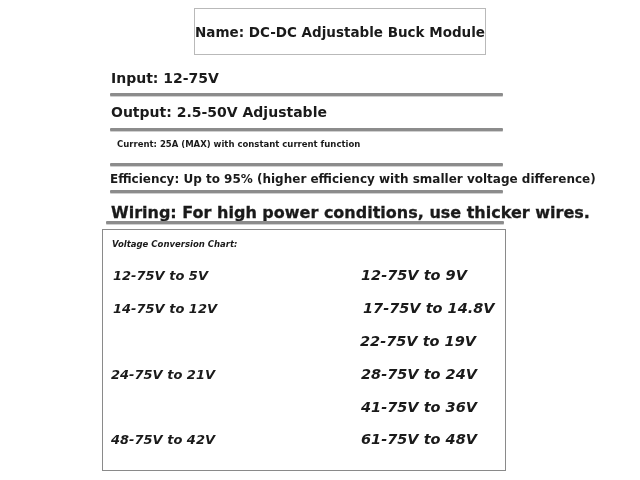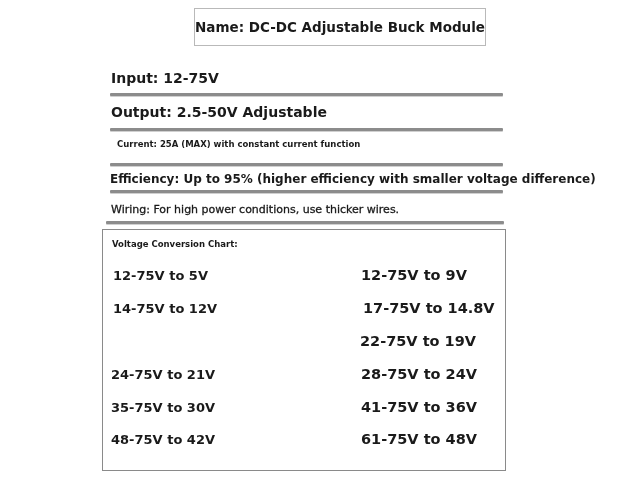--- a/index.html
+++ b/index.html
@@ -1,24 +1,24 @@
 <!DOCTYPE html>
 <html><head>
 <meta charset="utf-8">
 <style>
   html, body { margin:0; padding:0; }
   body { width:640px; height:480px; background:#ffffff; position:relative; overflow:hidden;
          font-family:"DejaVu Sans", "Liberation Sans", sans-serif; color:#1a1a1a; font-weight:bold; }
-  .title-box { position:absolute; left:194px; top:8px; width:292px; height:38px; border:1px solid #b9b9b9;
+  .title-box { position:absolute; left:194px; top:8px; width:292px; height:47px; border:1px solid #b9b9b9;
                box-sizing:border-box; display:flex; align-items:center; justify-content:center; font-size:13.5px; }
   .spec { position:absolute; left:111px; white-space:nowrap; }
   .rule { position:absolute; left:110px; width:393px; height:3px; background:#8c8c8c; border-radius:1px;
           box-shadow:0 1px 0 #d0d0d0; }
   .chart-box { position:absolute; left:102px; top:229px; width:404px; height:242px; border:1px solid #8a8a8a;
-               box-sizing:border-box; }
+               box-sizing:border-box;font-style:italic; }
   .chart-title { position:absolute; left:9px; top:9px; font-size:8.5px; }
   .conv { position:absolute; white-space:nowrap; }
   .left { font-size:13px; }
   .right { font-size:14.5px; }
 </style>
 </head>
 <body>
 
 <div class="title-box">
   <span>Name: DC-DC Adjustable Buck Module</span>
@@ -29,30 +29,29 @@
 
 <div class="spec" style="top:104px;font-size:14px;">Output: 2.5-50V Adjustable</div>
 <div class="rule" style="top:128px;"></div>
 
 <div class="spec" style="top:139px;font-size:8.5px;margin-left:6px;">Current: 25A (MAX) with constant current function</div>
 <div class="rule" style="top:163px;"></div>
 
 <div class="spec" style="top:172px;font-size:12px;left:110px;">Efficiency: Up to 95% (higher efficiency with smaller voltage difference)</div>
 <div class="rule" style="top:190px;"></div>
 
-<div class="spec" style="top:203px;font-size:11px;font-weight:normal;-webkit-text-stroke:0.3px #1a1a1a;">Wiring: For high power conditions, use thicker wires.</div>
+<div class="spec" style="top:203px;font-size:16px;font-weight:bold;-webkit-text-stroke:0.3px #1a1a1a;">Wiring: For high power conditions, use thicker wires.</div>
 <div class="rule" style="top:221px;left:106px;width:398px;"></div>
 
 <div class="chart-box">
   <div class="chart-title">Voltage Conversion Chart:</div>
 
   <div class="conv left" style="left:10px;top:38px;">12-75V to 5V</div>
   <div class="conv left" style="left:10px;top:71px;">14-75V to 12V</div>
   <div class="conv left" style="left:8px;top:137px;">24-75V to 21V</div>
-  <div class="conv left" style="left:8px;top:170px;">35-75V to 30V</div>
   <div class="conv left" style="left:8px;top:202px;">48-75V to 42V</div>
 
   <div class="conv right" style="left:258px;top:37px;">12-75V to 9V</div>
   <div class="conv right" style="left:260px;top:70px;">17-75V to 14.8V</div>
   <div class="conv right" style="left:257px;top:103px;">22-75V to 19V</div>
   <div class="conv right" style="left:258px;top:136px;">28-75V to 24V</div>
   <div class="conv right" style="left:258px;top:169px;">41-75V to 36V</div>
   <div class="conv right" style="left:258px;top:201px;">61-75V to 48V</div>
 </div>
 

